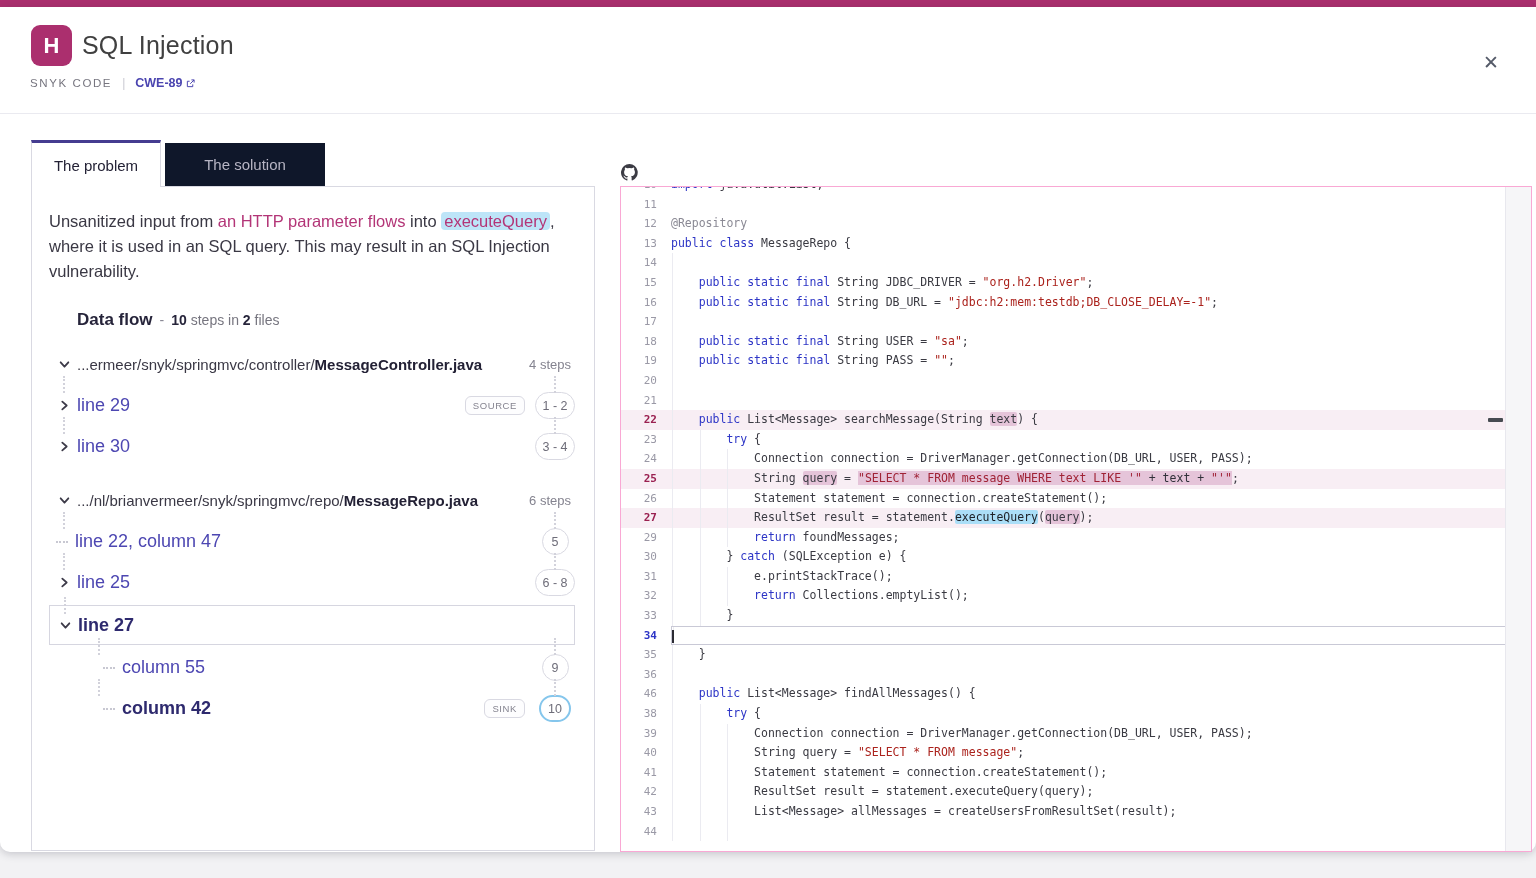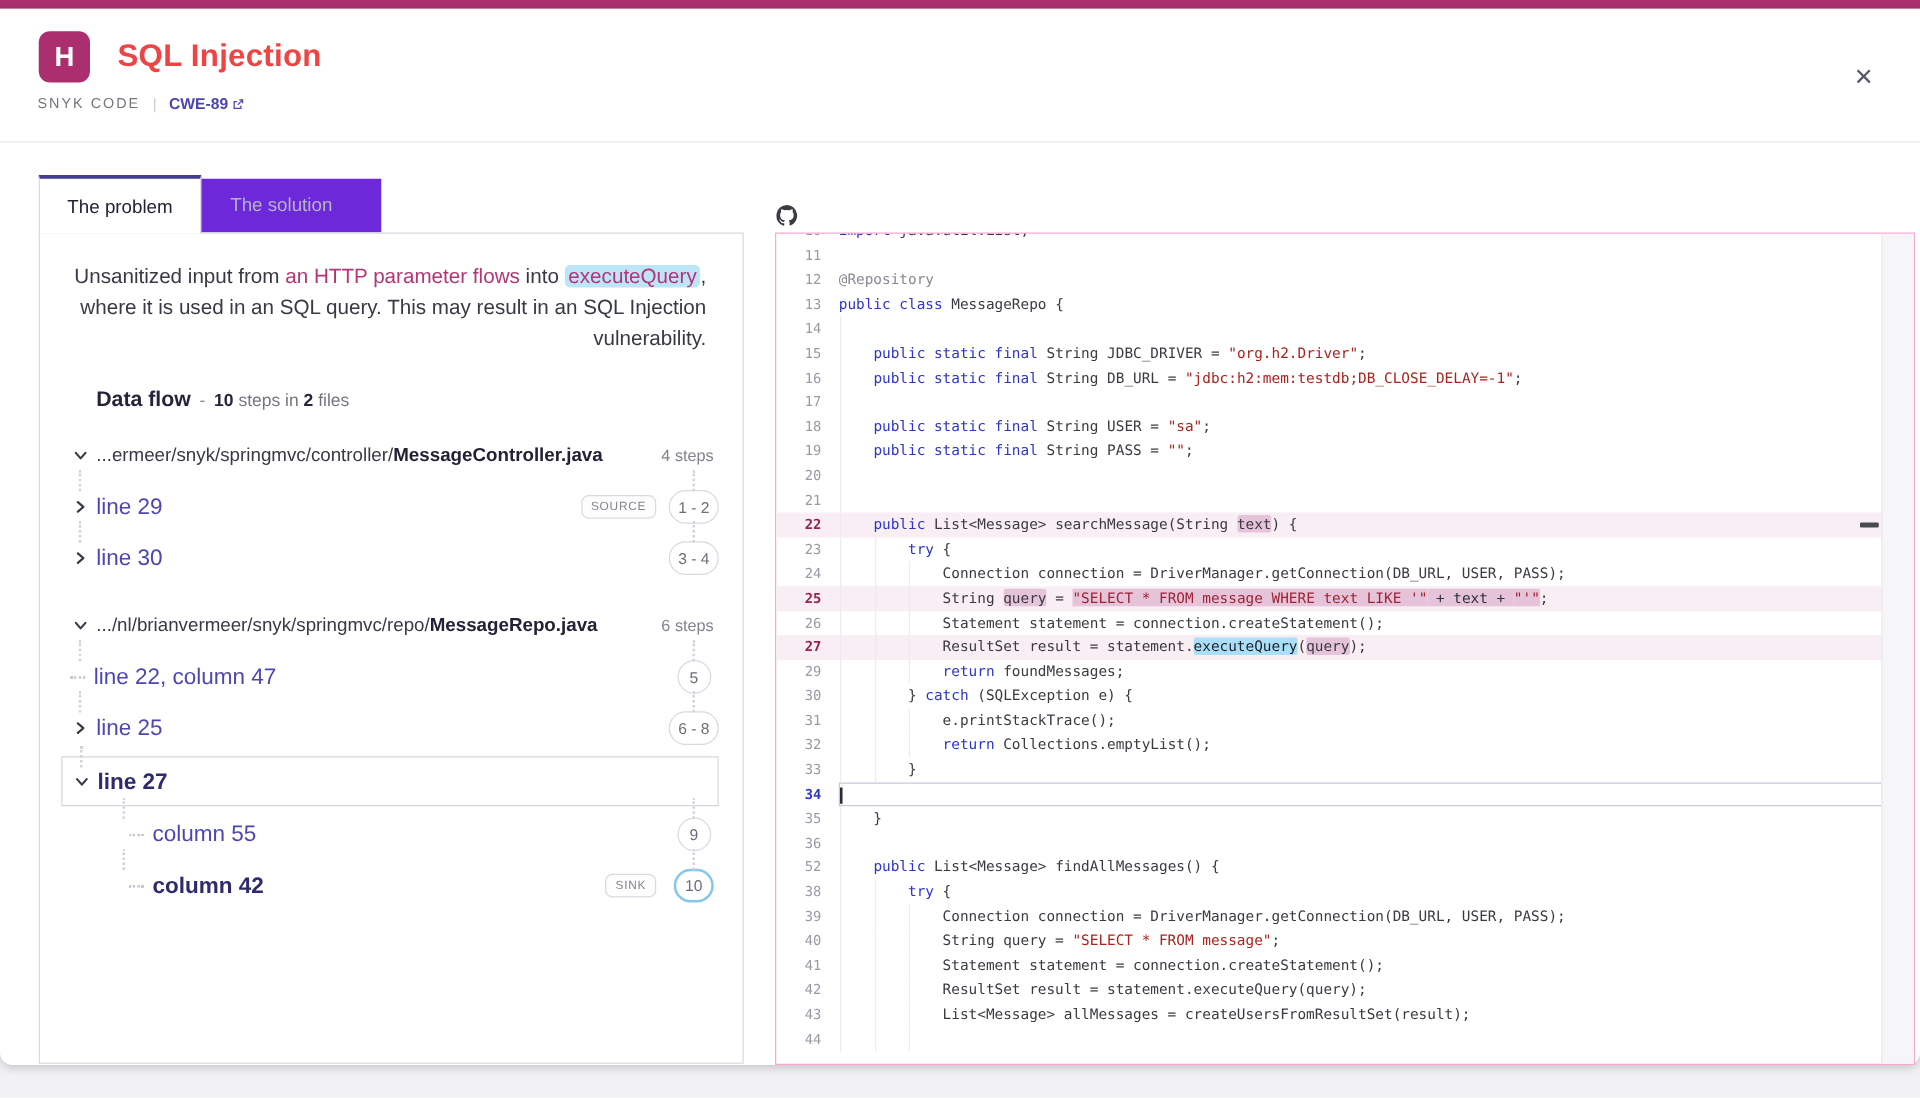--- a/index.html
+++ b/index.html
@@ -6,37 +6,37 @@
   body{width:1536px;height:878px;background:#f2f2f4;overflow:hidden;
        font-family:"Liberation Sans",sans-serif;-webkit-font-smoothing:antialiased;}
   .topbar{position:absolute;left:0;top:0;width:1536px;height:7px;background:#ab2f6e;}
   .modal{position:absolute;left:0;top:7px;width:1536px;height:845px;background:#fff;
          border-radius:0 0 10px 10px;box-shadow:0 2px 8px rgba(40,40,60,.22);}
   
   .hdr{position:absolute;left:0;top:0;width:100%;height:106px;border-bottom:1px solid #eaeaf0;}
   .sev{position:absolute;left:31px;top:18px;width:41px;height:41px;border-radius:9px;
        background:#ab2f6e;color:#fff;font-weight:bold;font-size:22px;
        display:flex;align-items:center;justify-content:center;}
-  .title{position:absolute;left:82px;top:24px;font-size:25px;font-weight:700;color:#ef4444;letter-spacing:.2px;margin-left:12px;}
+  .title{position:absolute;left:82px;top:24px;font-size:25px;font-weight:400;color:#404040;letter-spacing:.2px;}
   .meta{position:absolute;left:30px;top:69px;display:flex;align-items:center;gap:10px;font-size:12px;}
   .srcLbl{color:#76757f;letter-spacing:1.6px;font-size:11.5px;}
   .metaSep{color:#c9c9d2;}
   .cwe{color:#4b45b0;font-weight:bold;font-size:12.5px;text-decoration:none;display:flex;align-items:center;gap:3px;cursor:pointer;}
   .closeBtn{position:absolute;right:32px;top:42px;width:26px;height:26px;border:none;background:transparent;
         color:#545a68;font-size:19px;cursor:pointer;display:flex;align-items:center;justify-content:center;padding:0;}
   
   .tabs{position:absolute;left:31px;top:133px;height:46px;width:564px;}
   .tab{box-sizing:border-box;position:absolute;display:flex;align-items:center;justify-content:center;
        font-size:15px;cursor:pointer;}
   .tabActive{left:0;top:0;width:130px;height:47px;background:#fff;z-index:3;color:#232135;
        border:1px solid #d9d9e2;border-bottom:none;border-top:3px solid #453c90;}
-  .tabInactive{left:114px;top:3px;width:160px;height:43px;background:#6d28d9;color:#b7b5c4;}
+  .tabInactive{left:134px;top:3px;width:160px;height:43px;background:#0f172a;color:#b7b5c4;}
   
   .card{box-sizing:border-box;position:absolute;left:31px;top:179px;width:564px;height:665px;
-        background:#fff;border:1px solid #d9d9e2;text-align:right;}
+        background:#fff;border:1px solid #d9d9e2;}
   .desc{margin:22px 19px 0 17px;width:516px;font-size:16.5px;line-height:25px;color:#3a3844;}
   .desc .lnk{color:#b33577;cursor:pointer;}
   .desc .pillhl{background:#bde5f8;border-radius:4px;padding:0 3px;color:#b33577;}
   .dfHead{margin:26px 0 0 17px;display:flex;align-items:baseline;gap:7px;}
   .dfTitle{font-size:17px;font-weight:bold;color:#26243a;margin-left:28px;}
   .dfSep{color:#8a8995;font-size:14px;}
   .dfSum{font-size:14px;color:#76757f;}
   .dfSum b{color:#26243a;}
   
   .tree{margin:14px 19px 0 17px;position:relative;}
@@ -346,21 +346,21 @@
         </div>
         <div class="cl">
           <span class="ln">35</span>
           <span class="ct"><i class="g" style="left: calc(0ch + 1px);"></i><span class="tok-pl">    }</span></span>
         </div>
         <div class="cl">
           <span class="ln">36</span>
           <span class="ct"><i class="g" style="left: calc(0ch + 1px);"></i></span>
         </div>
         <div class="cl">
-          <span class="ln">52</span>
+          <span class="ln">46</span>
           <span class="ct"><i class="g" style="left: calc(0ch + 1px);"></i><span class="tok-pl">    </span><span class="tok-kw">public</span><span class="tok-pl"> List&lt;Message&gt; findAllMessages() {</span></span>
         </div>
         <div class="cl">
           <span class="ln">38</span>
           <span class="ct"><i class="g" style="left: calc(0ch + 1px);"></i><i class="g" style="left: calc(4ch + 1px);"></i><span class="tok-pl">        </span><span class="tok-kw">try</span><span class="tok-pl"> {</span></span>
         </div>
         <div class="cl">
           <span class="ln">39</span>
           <span class="ct"><i class="g" style="left: calc(0ch + 1px);"></i><i class="g" style="left: calc(4ch + 1px);"></i><i class="g" style="left: calc(8ch + 1px);"></i><span class="tok-pl">            Connection connection = DriverManager.getConnection(DB_URL, USER, PASS);</span></span>
         </div>

